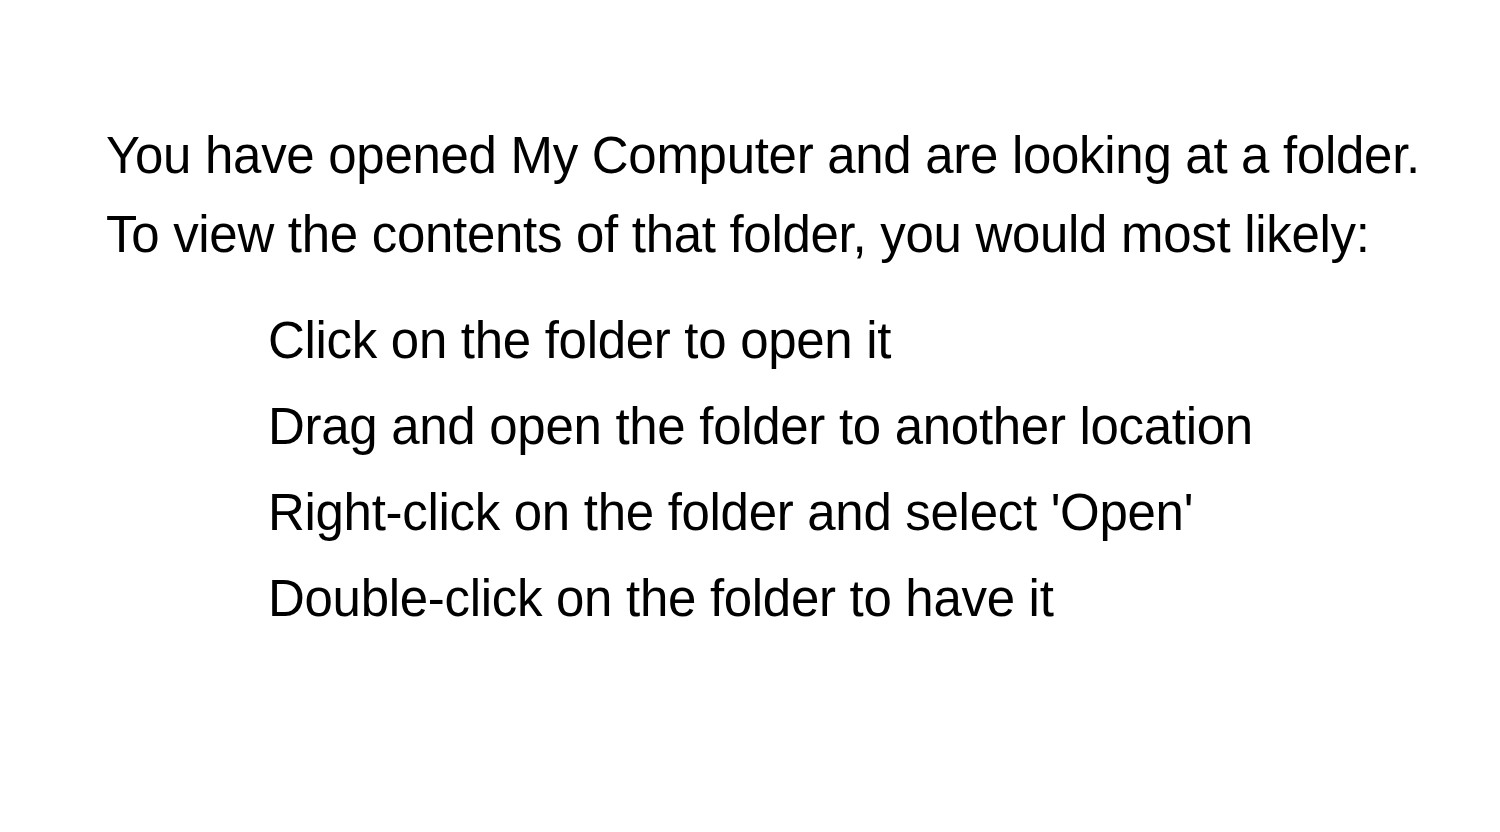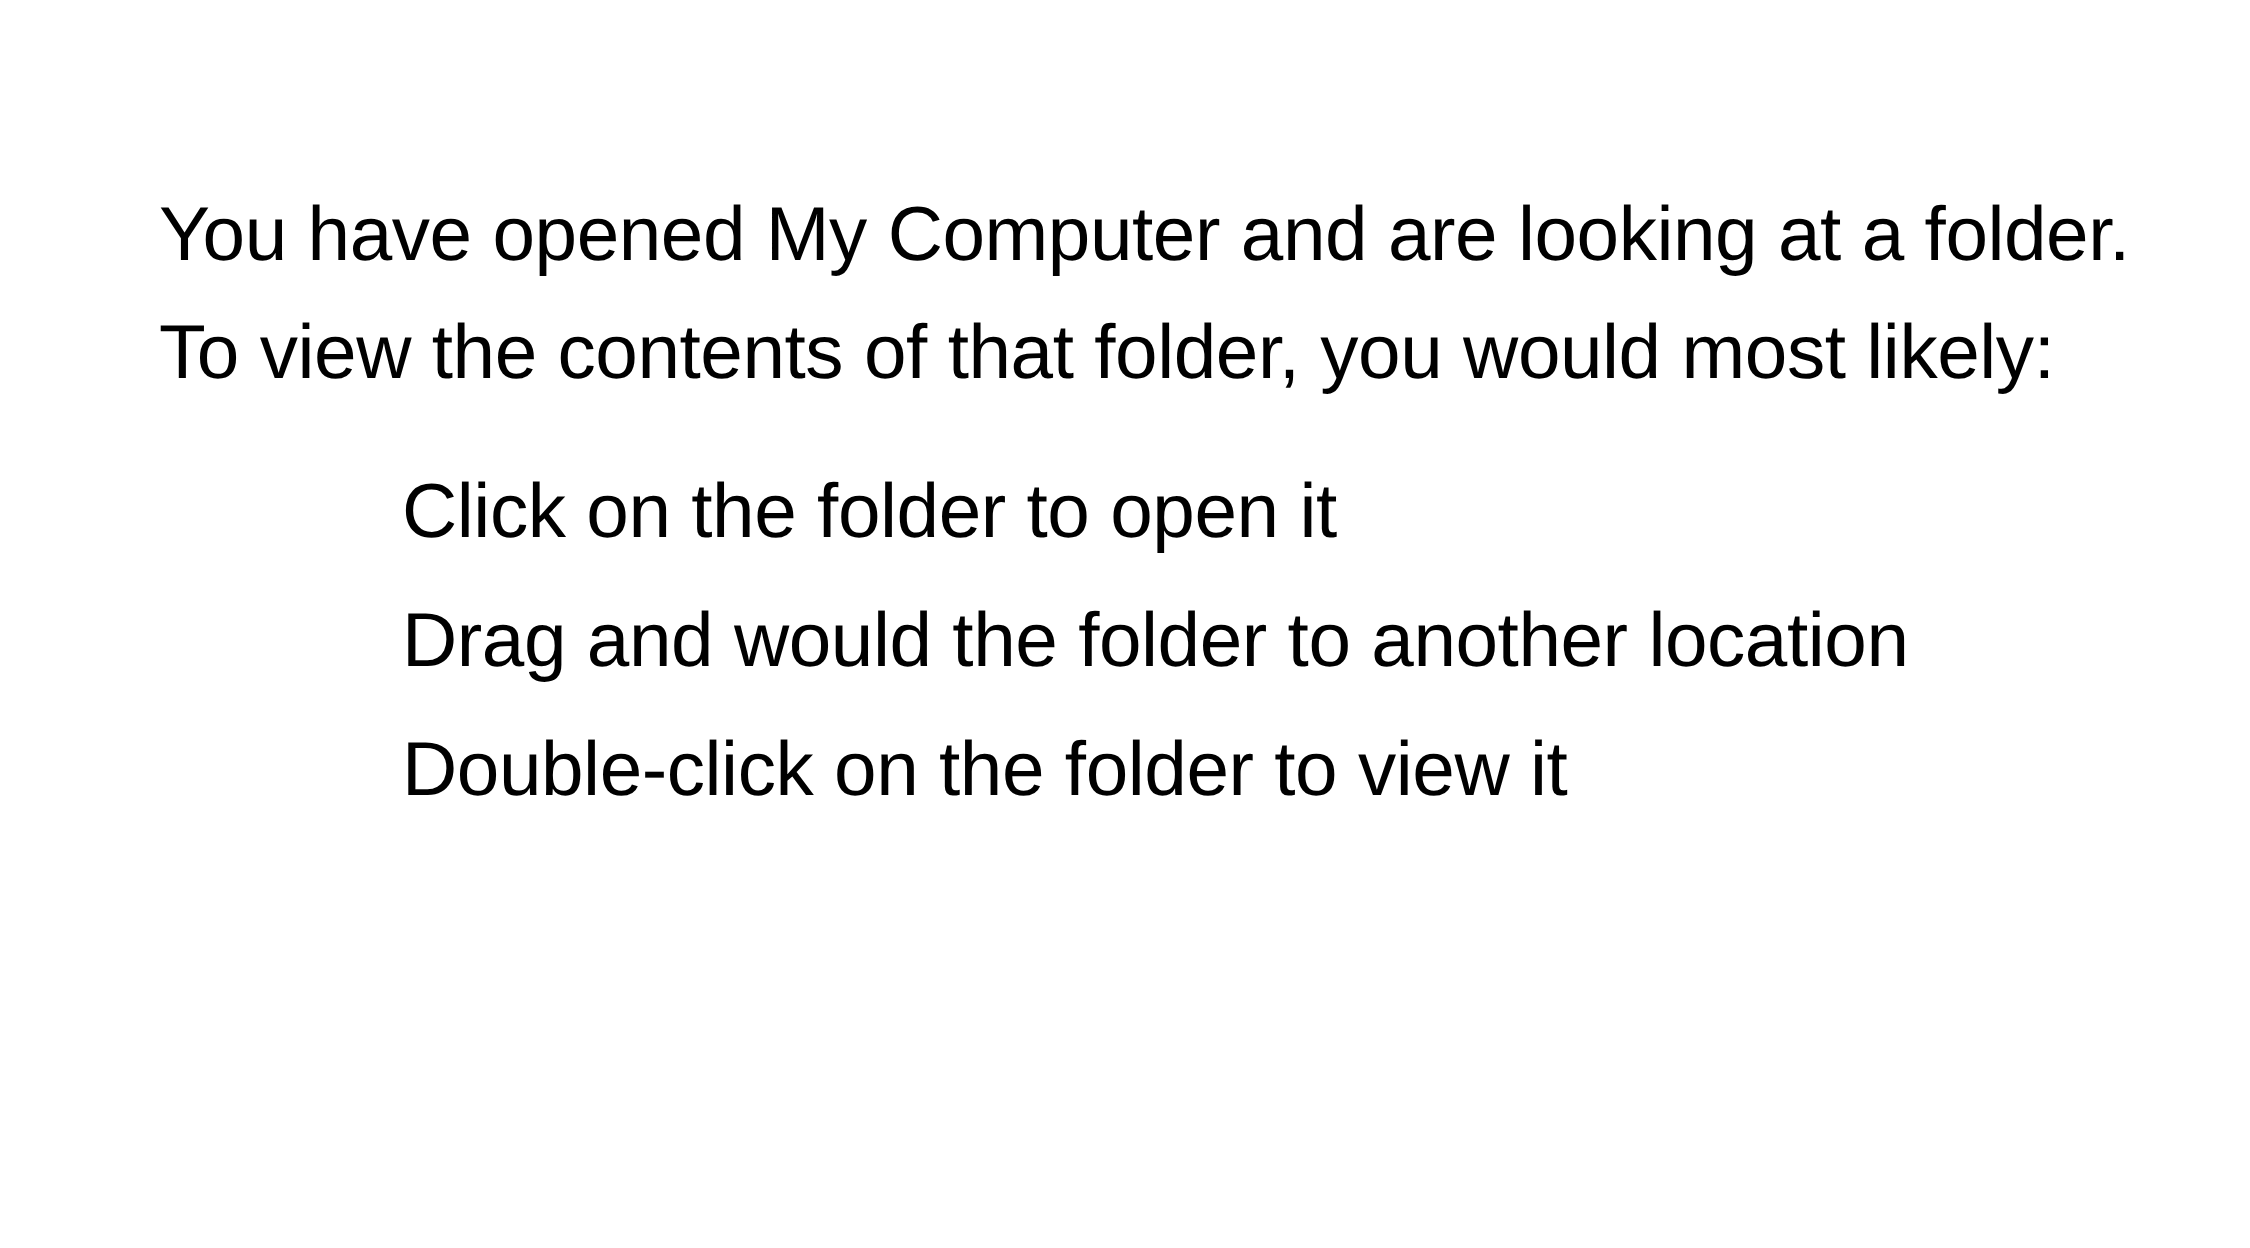--- a/index.html
+++ b/index.html
@@ -33,15 +33,16 @@
       margin-bottom: 8px;
     }
   </style>
 </head>
 <body>
 
 <div class="question">You have opened My Computer and are looking at a folder. To view the contents of that folder, you would most likely:</div>
 
 <div class="options">
   <div class="option">Click on the folder to open it</div>
-  <div class="option">Drag and would the folder to another location</div>
-  <div class="option">Double-click on the folder to view it</div>
+  <div class="option">Drag and open the folder to another location</div>
+  <div class="option">Right-click on the folder and select 'Open'</div>
+  <div class="option">Double-click on the folder to have it</div>
 </div>
 
 </body></html>

